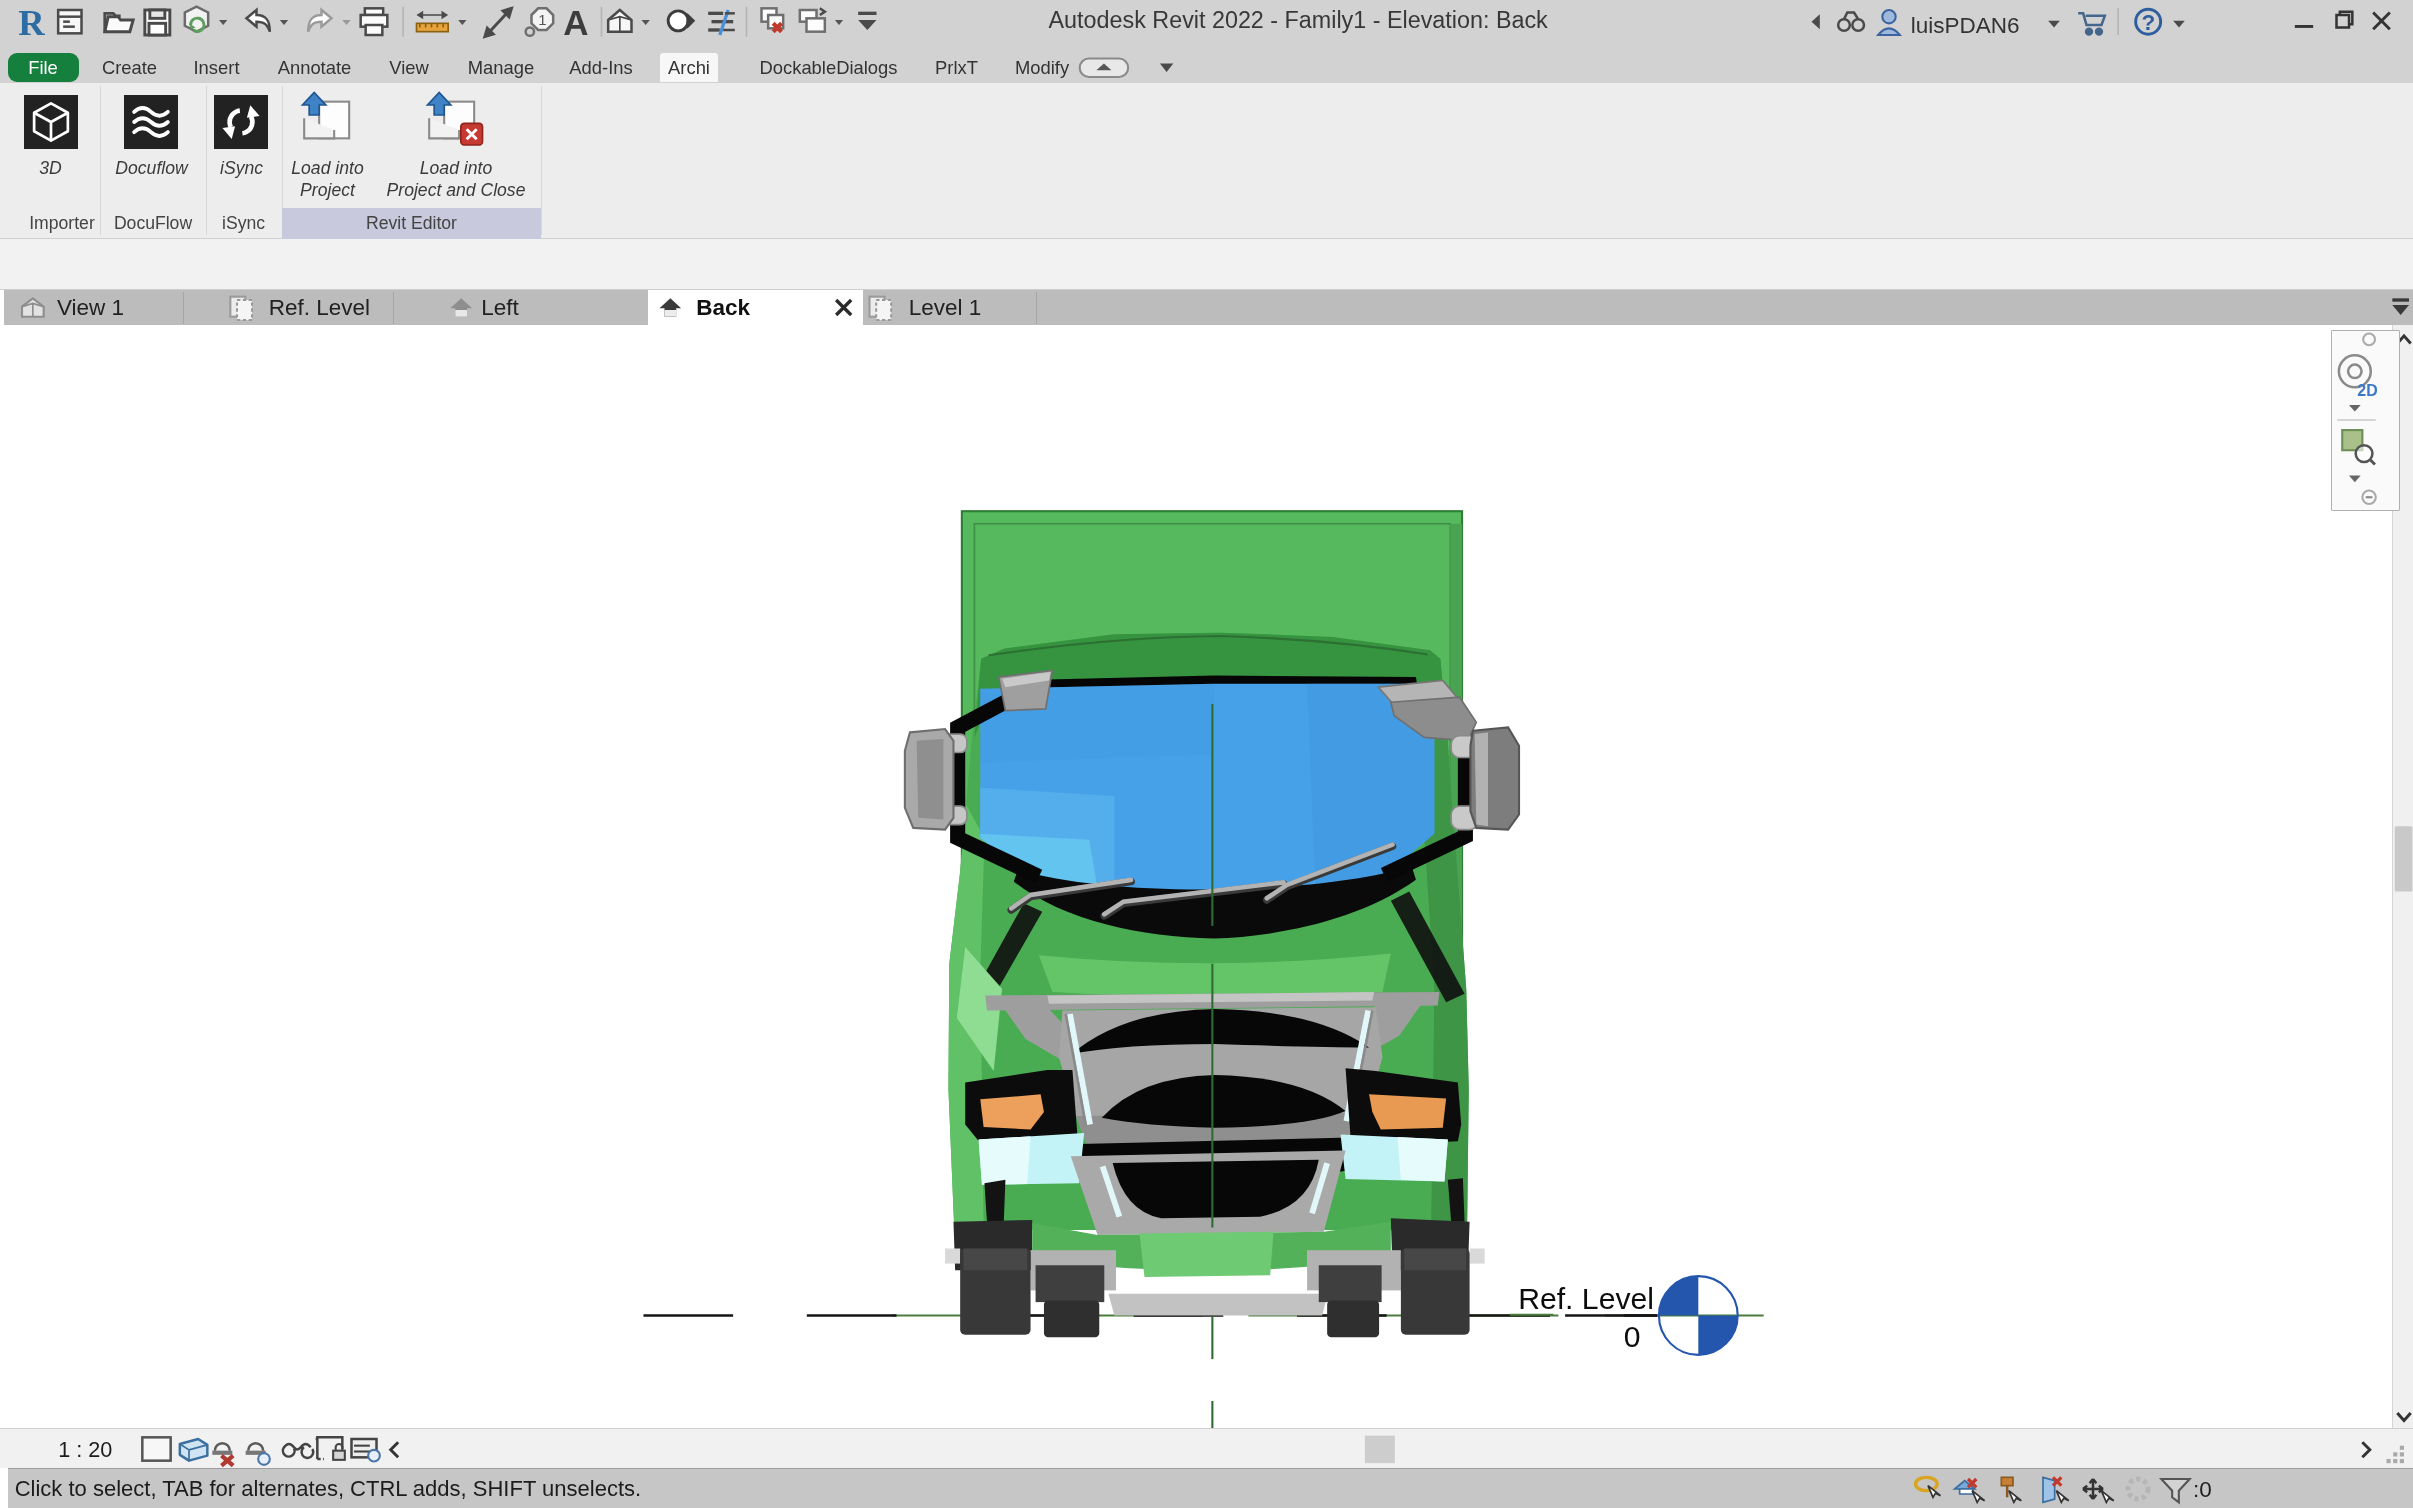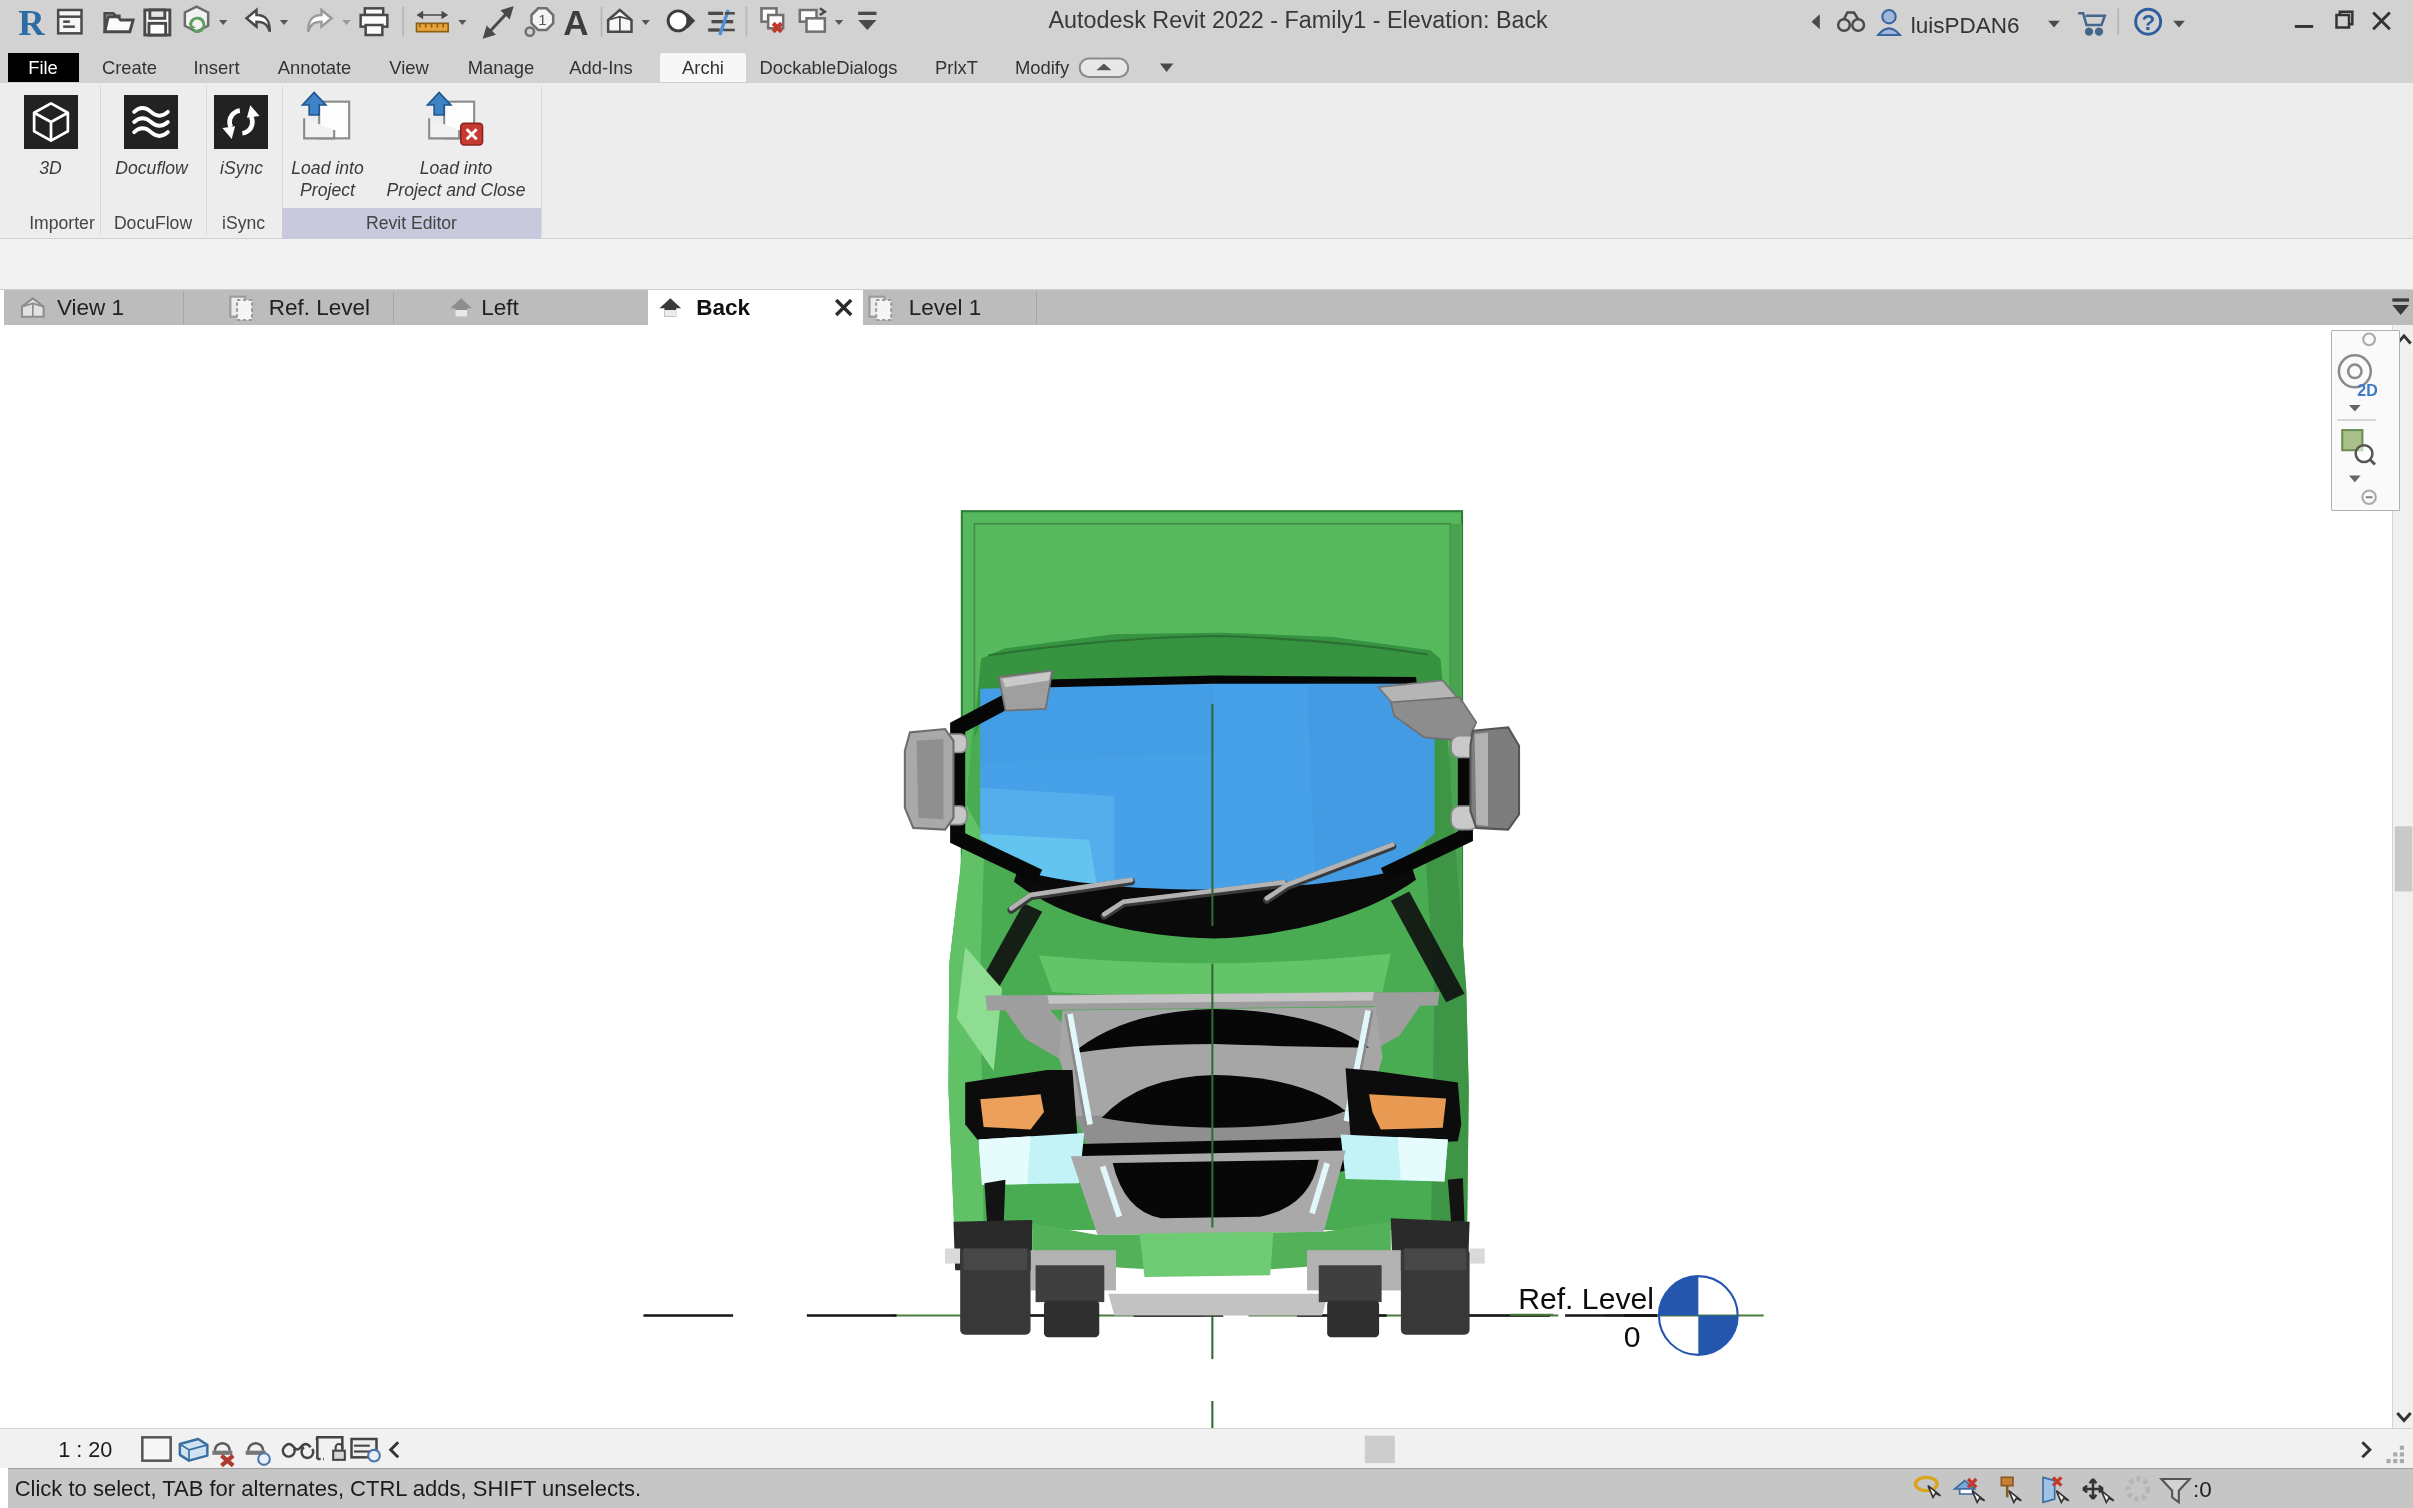--- a/index.html
+++ b/index.html
@@ -165,28 +165,28 @@
 
       <rect x="2746" y="30" width="22" height="3.5" fill="#333"></rect>
       <g stroke="#333" stroke-width="3" fill="none">
         <rect x="2796" y="18" width="15" height="15"></rect>
         <path d="M2800 18 v-4 h15 v15 h-4"></path>
       </g>
       <path d="M2840 15 l20 20 M2860 15 l-20 20" stroke="#333" stroke-width="3.5"></path>
     </svg>
   </div>
   <div id="tabrow" class="abs">
-    <div class="rtab" style="left:7.5px;width:71px;background:#000000;color:#fff;">File</div>
+    <div class="rtab" style="left:7.5px;width:71px;background:#15803d;color:#fff;border-radius:9px;">File</div>
     <div class="rtab" style="left:92px;width:75px;">Create</div>
     <div class="rtab" style="left:183px;width:67px;">Insert</div>
     <div class="rtab" style="left:265px;width:99px;">Annotate</div>
     <div class="rtab" style="left:379px;width:60px;">View</div>
     <div class="rtab" style="left:459px;width:84px;">Manage</div>
     <div class="rtab" style="left:559px;width:84px;">Add-Ins</div>
-    <div class="rtab" style="left:660px;width:86px;background:#f7f7f7;border-radius:3.4px 3.4px 0 0;">Archi</div>
+    <div class="rtab" style="left:660px;width:58px;background:#f7f7f7;border-radius:3.4px 3.4px 0 0;">Archi</div>
     <div class="rtab" style="left:748px;width:161px;">DockableDialogs</div>
     <div class="rtab" style="left:927px;width:59px;">PrlxT</div>
     <div class="rtab" style="left:1002px;width:80px;">Modify</div>
     <svg class="abs" style="left:1073px;top:0;" width="117" height="33" viewBox="0 0 140 39">
       <rect x="8" y="10" width="58" height="22" rx="11" fill="#e8e8e8" stroke="#8a8a8a" stroke-width="2.5"></rect>
       <path d="M28 24 l9 -8 l9 8 z" fill="#555"></path>
       <path d="M104 16 l16 0 l-8 10 z" fill="#4a4a4a"></path>
     </svg>
   </div>
   <div id="ribbon" class="abs">

